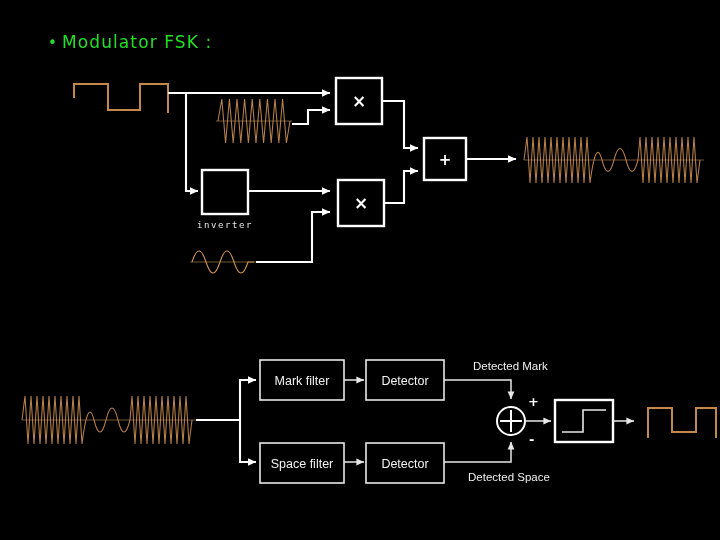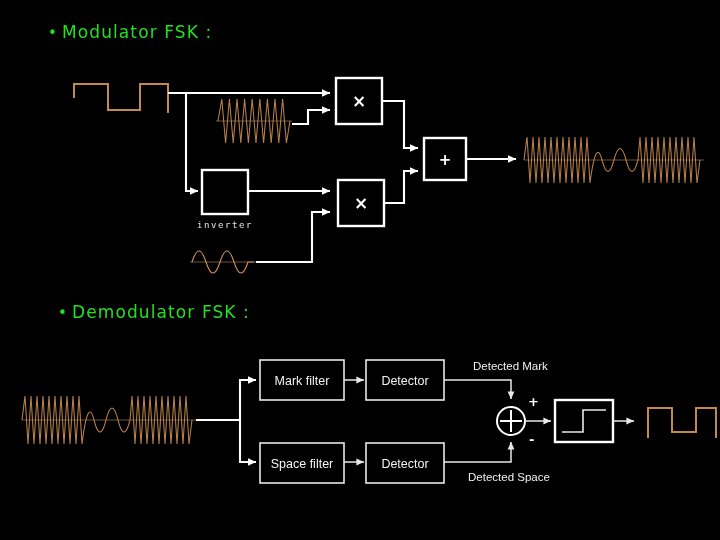--- a/index.html
+++ b/index.html
@@ -19,21 +19,21 @@
     font-size:17px;
     letter-spacing:1.1px;
     white-space:nowrap;
   }
   .heading .bullet{
     display:inline-block;
     width:14px;
     color:#22e022;
     font-size:15px;
   }
-  #heading-modulator{left:48px;top:22px;}
+  #heading-modulator{left:48px;top:32px;}
   #heading-demodulator{left:58px;top:302px;}
 
   
   svg.diagram{position:absolute;left:0;top:0;width:720px;height:540px;}
 
   .blk{fill:#000;stroke:#ffffff;stroke-width:2.4;}
   .blk-thin{fill:#000;stroke:#e8e8e8;stroke-width:1.6;}
   .wire{stroke:#ffffff;stroke-width:2.1;fill:none;}
   .wire-thin{stroke:#e8e8e8;stroke-width:1.5;fill:none;}
   .sym{fill:#ffffff;font-family:"DejaVu Sans", sans-serif;font-weight:bold;}
@@ -48,23 +48,20 @@
 </style>
 </head>
 <body>
 
 <div class="slide">
 
   <div class="heading" id="heading-modulator">
     <span class="bullet">•</span><span>Modulator FSK :</span>
   </div>
 
-  <div class="heading" id="heading-demodulator">
-    <span class="bullet">•</span><span>Demodulator FSK :</span>
-  </div>
 
   <svg class="diagram" viewBox="0 0 720 540">
     <defs>
       <marker id="arw" markerWidth="9" markerHeight="9" refX="8.4" refY="4.5" orient="auto" markerUnits="userSpaceOnUse">
         <path d="M0,0.6 L8.6,4.5 L0,8.4 Z" fill="#ffffff"></path>
       </marker>
       <marker id="arwS" markerWidth="8" markerHeight="8" refX="7.6" refY="4" orient="auto" markerUnits="userSpaceOnUse">
         <path d="M0,0.6 L7.8,4 L0,7.4 Z" fill="#e8e8e8"></path>
       </marker>
     </defs>

